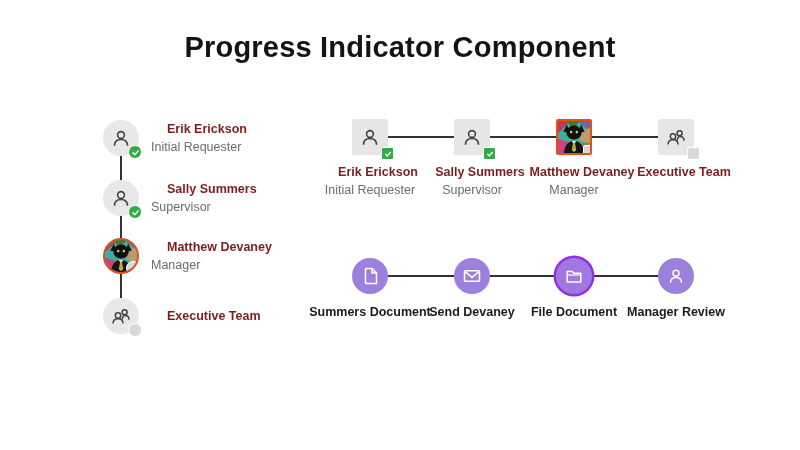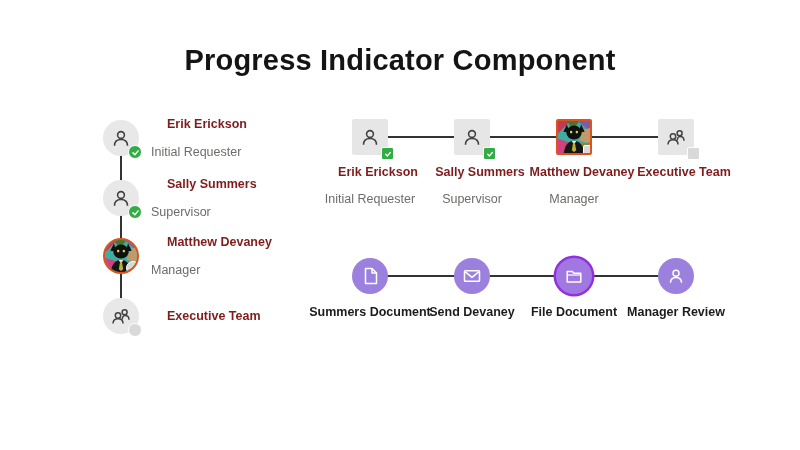--- a/index.html
+++ b/index.html
@@ -2,28 +2,28 @@
 <html><head>
 <meta charset="utf-8">
 <style>
   * { margin:0; padding:0; box-sizing:border-box; }
   html,body { background:#fff; }
   .canvas {
     position:relative; width:800px; height:450px; background:#ffffff;
     font-family:"Liberation Sans", sans-serif; overflow:hidden;
   }
   .title {
-    position:absolute; top:44px; left:0; width:100%;
+    position:absolute; top:31px; left:0; width:100%;
     text-align:center; font-size:29px; font-weight:700; color:#141414;
     letter-spacing:.2px;
   }
 
   
   .name  { font-size:12.5px; font-weight:700; color:#7f1d1d; line-height:1.3; white-space:nowrap;margin-left:16px; }
-  .role  { font-size:12.5px; color:#6e6c6a; line-height:1.3; margin-top:11px; white-space:nowrap; }
+  .role  { font-size:12.5px; color:#6e6c6a; line-height:1.3; margin-top:2px; white-space:nowrap; }
   .role:empty { display:none; }
 
   .avatar-circle {
     position:relative; width:36px; height:36px; border-radius:50%;
     background:#e8e8e8; display:flex; align-items:center; justify-content:center;
     z-index:1; flex:0 0 auto;
   }
   .avatar-square {
     position:relative; width:36px; height:36px; border-radius:2px;
     background:#e6e6e6; display:flex; align-items:center; justify-content:center;

